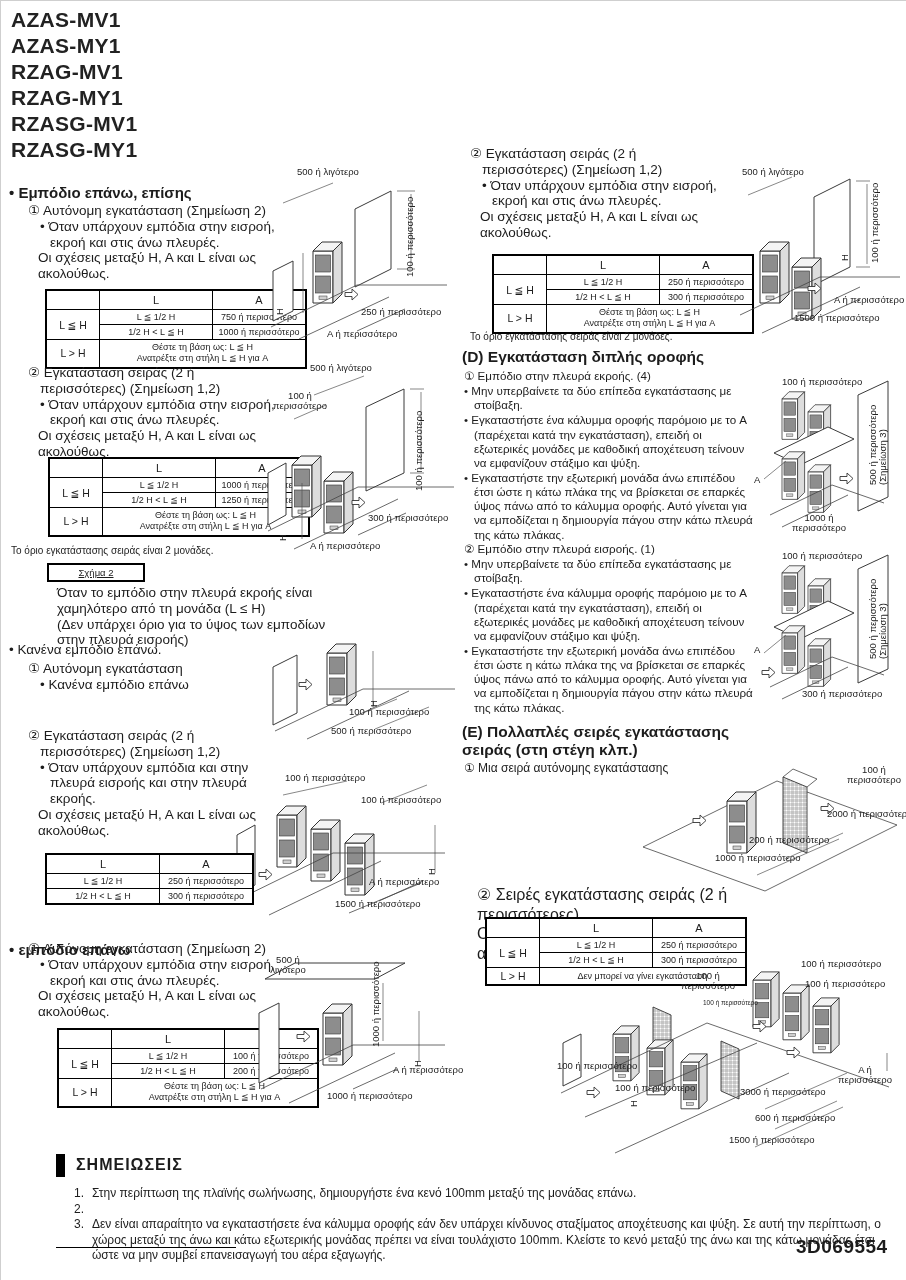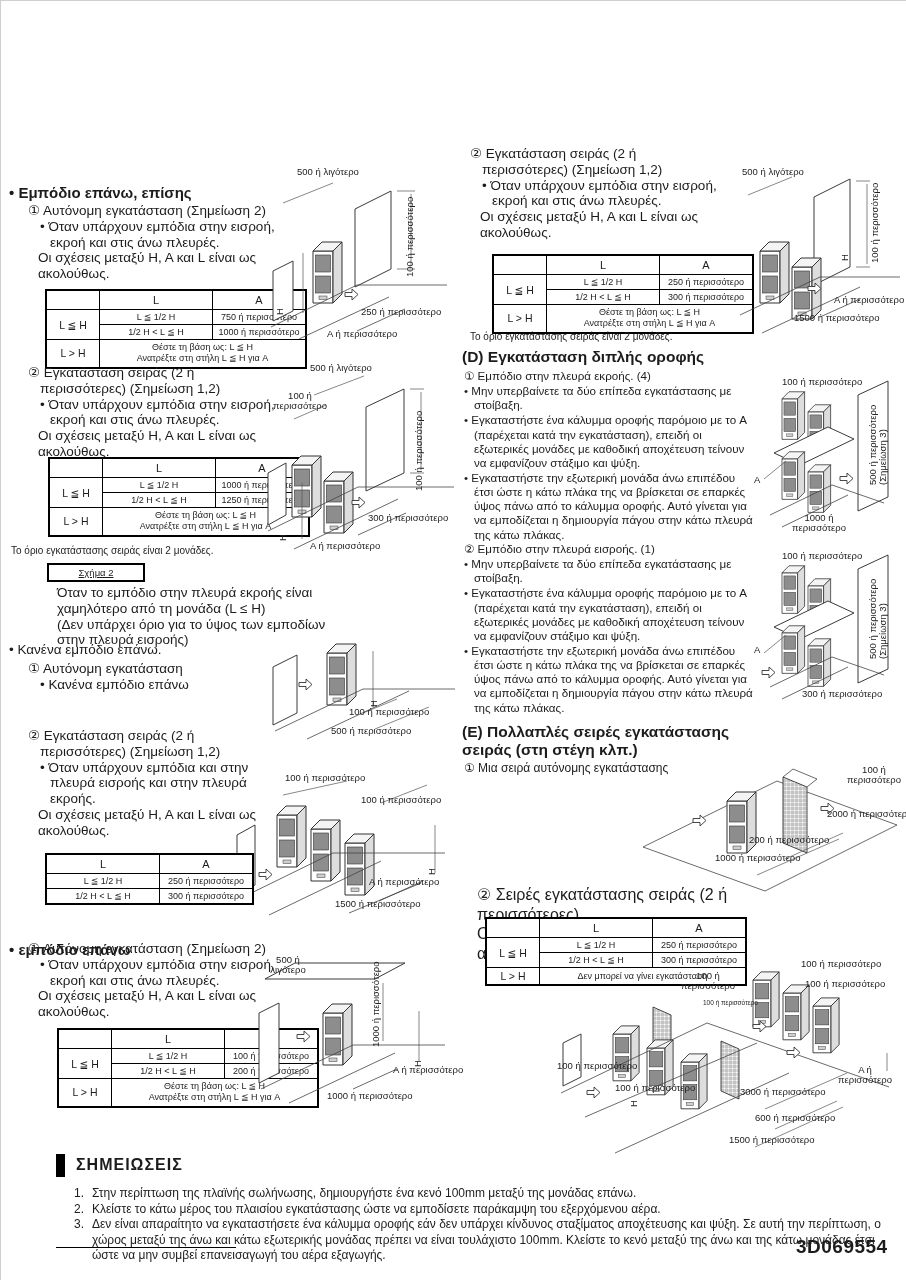--- a/index.html
+++ b/index.html
@@ -63,20 +63,28 @@
     </g>
     <pattern id="ht" width="4" height="4" patternUnits="userSpaceOnUse">
       <rect width="4" height="4" fill="#fff"></rect>
       <path d="M0 0H4M0 2H4M0 0V4M2 0V4" stroke="#777" stroke-width="0.5" fill="none"></path>
     </pattern>
   </defs>
 </svg>
 
 <div id="page">
 
+  <div class="abs models" style="left:10px;top:6px;">
+    <div>AZAS-MV1</div>
+    <div>AZAS-MY1</div>
+    <div>RZAG-MV1</div>
+    <div>RZAG-MY1</div>
+    <div>RZASG-MV1</div>
+    <div>RZASG-MY1</div>
+  </div>
 
   <div class="abs bh" style="left:8px;top:183px;">• Εμπόδιο επάνω, επίσης</div>
 
   <div class="abs txt" style="left:27px;top:202px;width:252px;">
     <span class="ti">① Αυτόνομη εγκατάσταση (Σημείωση 2)</span>
     <span class="bu">• Όταν υπάρχουν εμπόδια στην εισροή, εκροή και στις άνω πλευρές.</span>
     <span class="rel" style="padding-left:10px;">Οι σχέσεις μεταξύ H, A και L είναι ως ακολούθως.</span>
   </div>
 
   <table class="tbl abs" style="left:44px;top:288px;">
@@ -488,21 +496,20 @@
   <div class="abs notesbar" style="left:55px;top:1153px;width:9px;height:23px;"></div>
   <div class="abs noteshdr" style="left:75px;top:1155px;">ΣΗΜΕΙΩΣΕΙΣ</div>
 
   <div class="abs nlist" style="left:73px;top:1185px;width:820px;">
     <div class="nrow">
       <span class="nn">1.</span>
       <span>Στην περίπτωση της πλαϊνής σωλήνωσης, δημιουργήστε ένα κενό 100mm μεταξύ της μονάδας επάνω.</span>
     </div>
     <div class="nrow">
       <span class="nn">2.</span>
-      <span>Κλείστε το κάτω μέρος του πλαισίου εγκατάστασης ώστε να εμποδίσετε παράκαμψη του εξερχόμενου αέρα.</span>
     </div>
     <div class="nrow">
       <span class="nn">3.</span>
       <span>Δεν είναι απαραίτητο να εγκαταστήσετε ένα κάλυμμα οροφής εάν δεν υπάρχει κίνδυνος σταξίματος αποχέτευσης και ψύξη. Σε αυτή την περίπτωση, ο χώρος μεταξύ της άνω και κάτω εξωτερικής μονάδας πρέπει να είναι τουλάχιστο 100mm. Κλείστε το κενό μεταξύ της άνω και της κάτω μονάδας έτσι ώστε να μην συμβεί επανεισαγωγή του αέρα εξαγωγής.</span>
     </div>
   </div>
 
   <div class="abs fline" style="left:55px;top:1246px;width:180px;"></div>
   <div class="abs doccode" style="left:795px;top:1235px;">3D069554</div>
 

